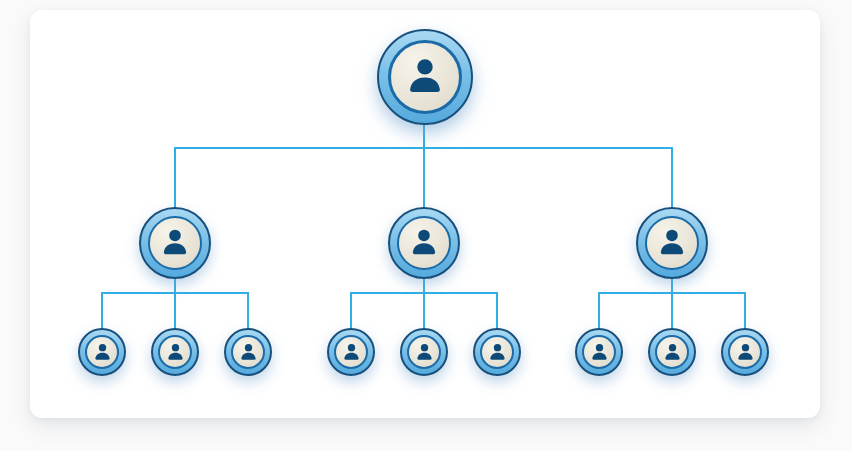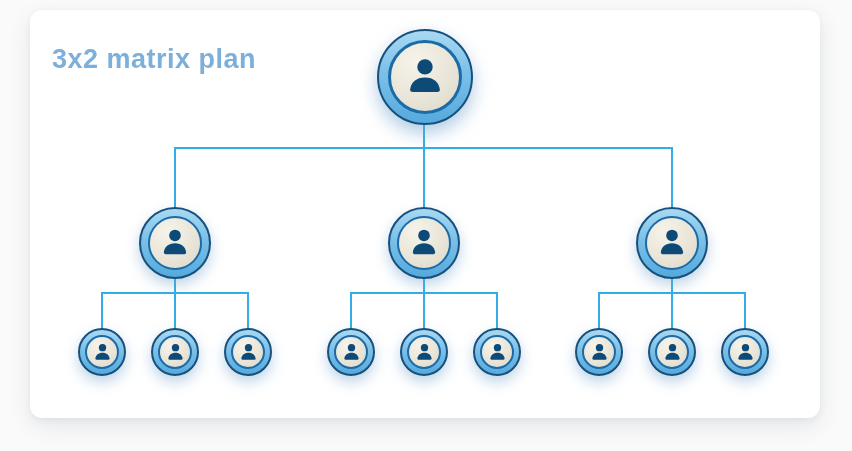--- a/index.html
+++ b/index.html
@@ -45,21 +45,20 @@
   .node-root{width:96px;height:96px;--ring-w:9px;--ib:3px;--icon:48px;
     box-shadow:0 8px 18px rgba(110,160,205,0.55);}
   .node-mid{width:72px;height:72px;--ring-w:7px;--ib:2px;--icon:36px;}
   .node-leaf{width:48px;height:48px;--ring-w:5px;--ib:2px;--icon:23px;}
 </style>
 </head>
 <body>
 
 <div class="page">
   <div class="card"></div>
-  <h1 class="title">3x2 matrix plan</h1>
 
   <div class="tree">
 
     <div class="line v" style="left:423px;top:123px;height:26px"></div>
     <div class="line h" style="left:174px;top:147px;width:499px"></div>
     <div class="line v" style="left:174px;top:147px;height:61px"></div>
     <div class="line v" style="left:423px;top:147px;height:61px"></div>
     <div class="line v" style="left:671px;top:147px;height:61px"></div>
 
     <div class="line v" style="left:174px;top:277px;height:17px"></div>

